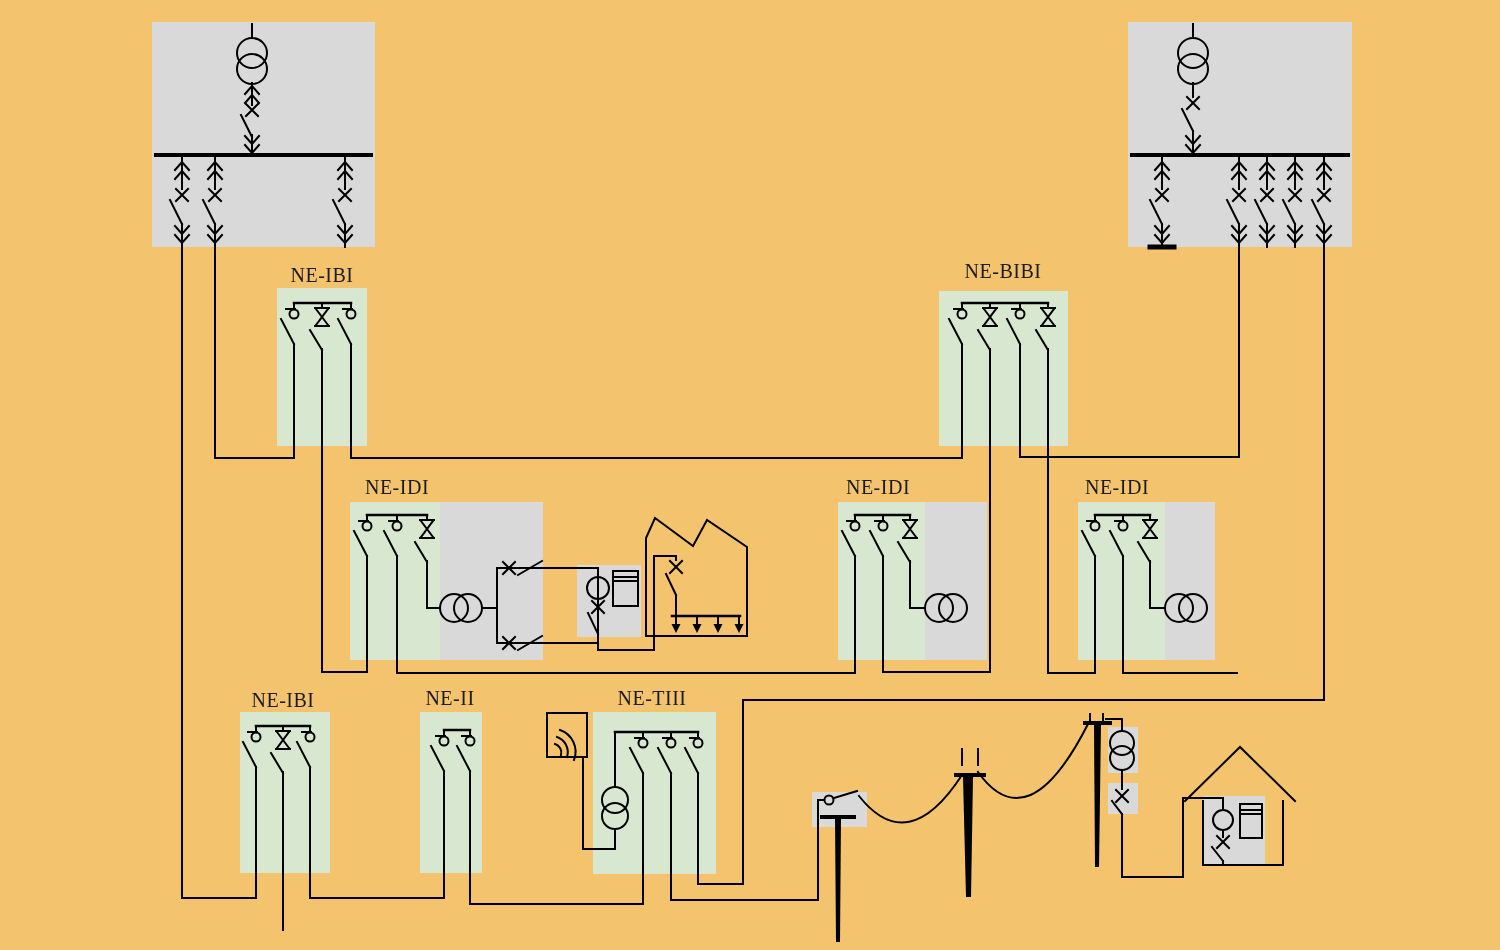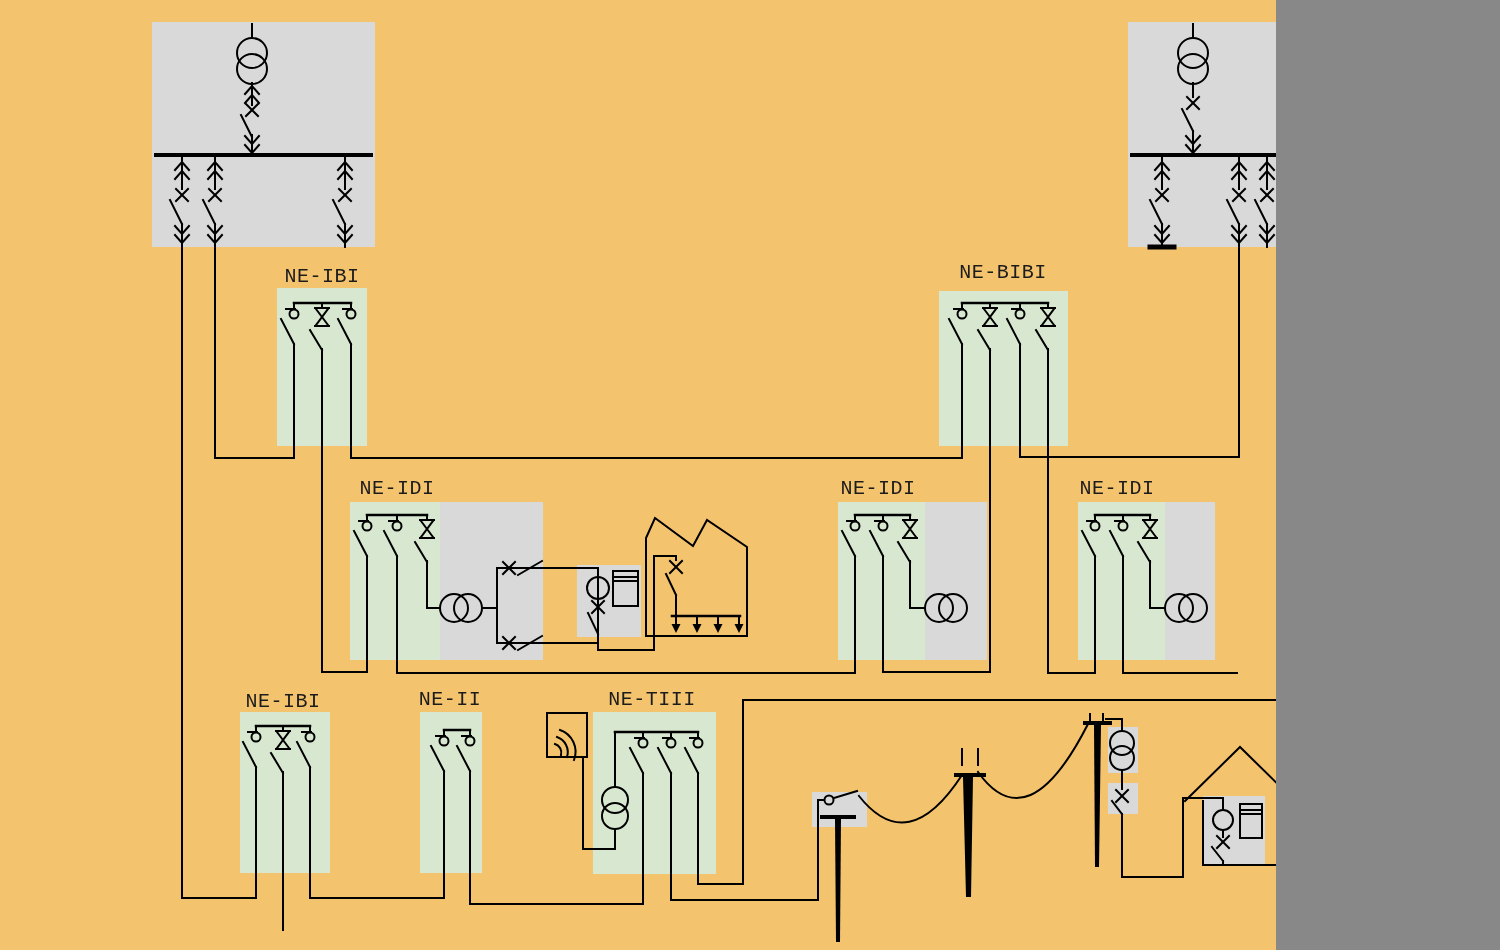--- a/index.html
+++ b/index.html
@@ -1,19 +1,19 @@
 <!DOCTYPE html>
 <html style="--bg: #f4c36e; --gray: #d9d9d9; --green: #d8e8d0; --wire: #000000; --label: #1c1c1c;"><head>
 <meta charset="utf-8">
 <style>
   html,body{margin:0;padding:0;background:#888;}
   .stage{
-    position:relative;width:1276px;height:950px;overflow:hidden;
+    position:relative;width:1500px;height:950px;overflow:hidden;
     background:var(--bg,#f4c36e);
-    font-family:Liberation Mono, monospace;
+    font-family:Liberation Serif, serif;
   }
   svg{display:block}
   .diagram{stroke:var(--wire,#000);fill:none;stroke-width:2;stroke-linecap:square;stroke-linejoin:miter}
   .w25{stroke-width:2.5}
   .bus{stroke-width:4}
   .bar{stroke-width:5}
   .panel{stroke:none}
   .gray{fill:var(--gray,#d9d9d9)}
   .green{fill:var(--green,#d8e8d0)}
   .orangebox{fill:var(--bg,#f4c36e);stroke:var(--wire,#000);stroke-width:2}

